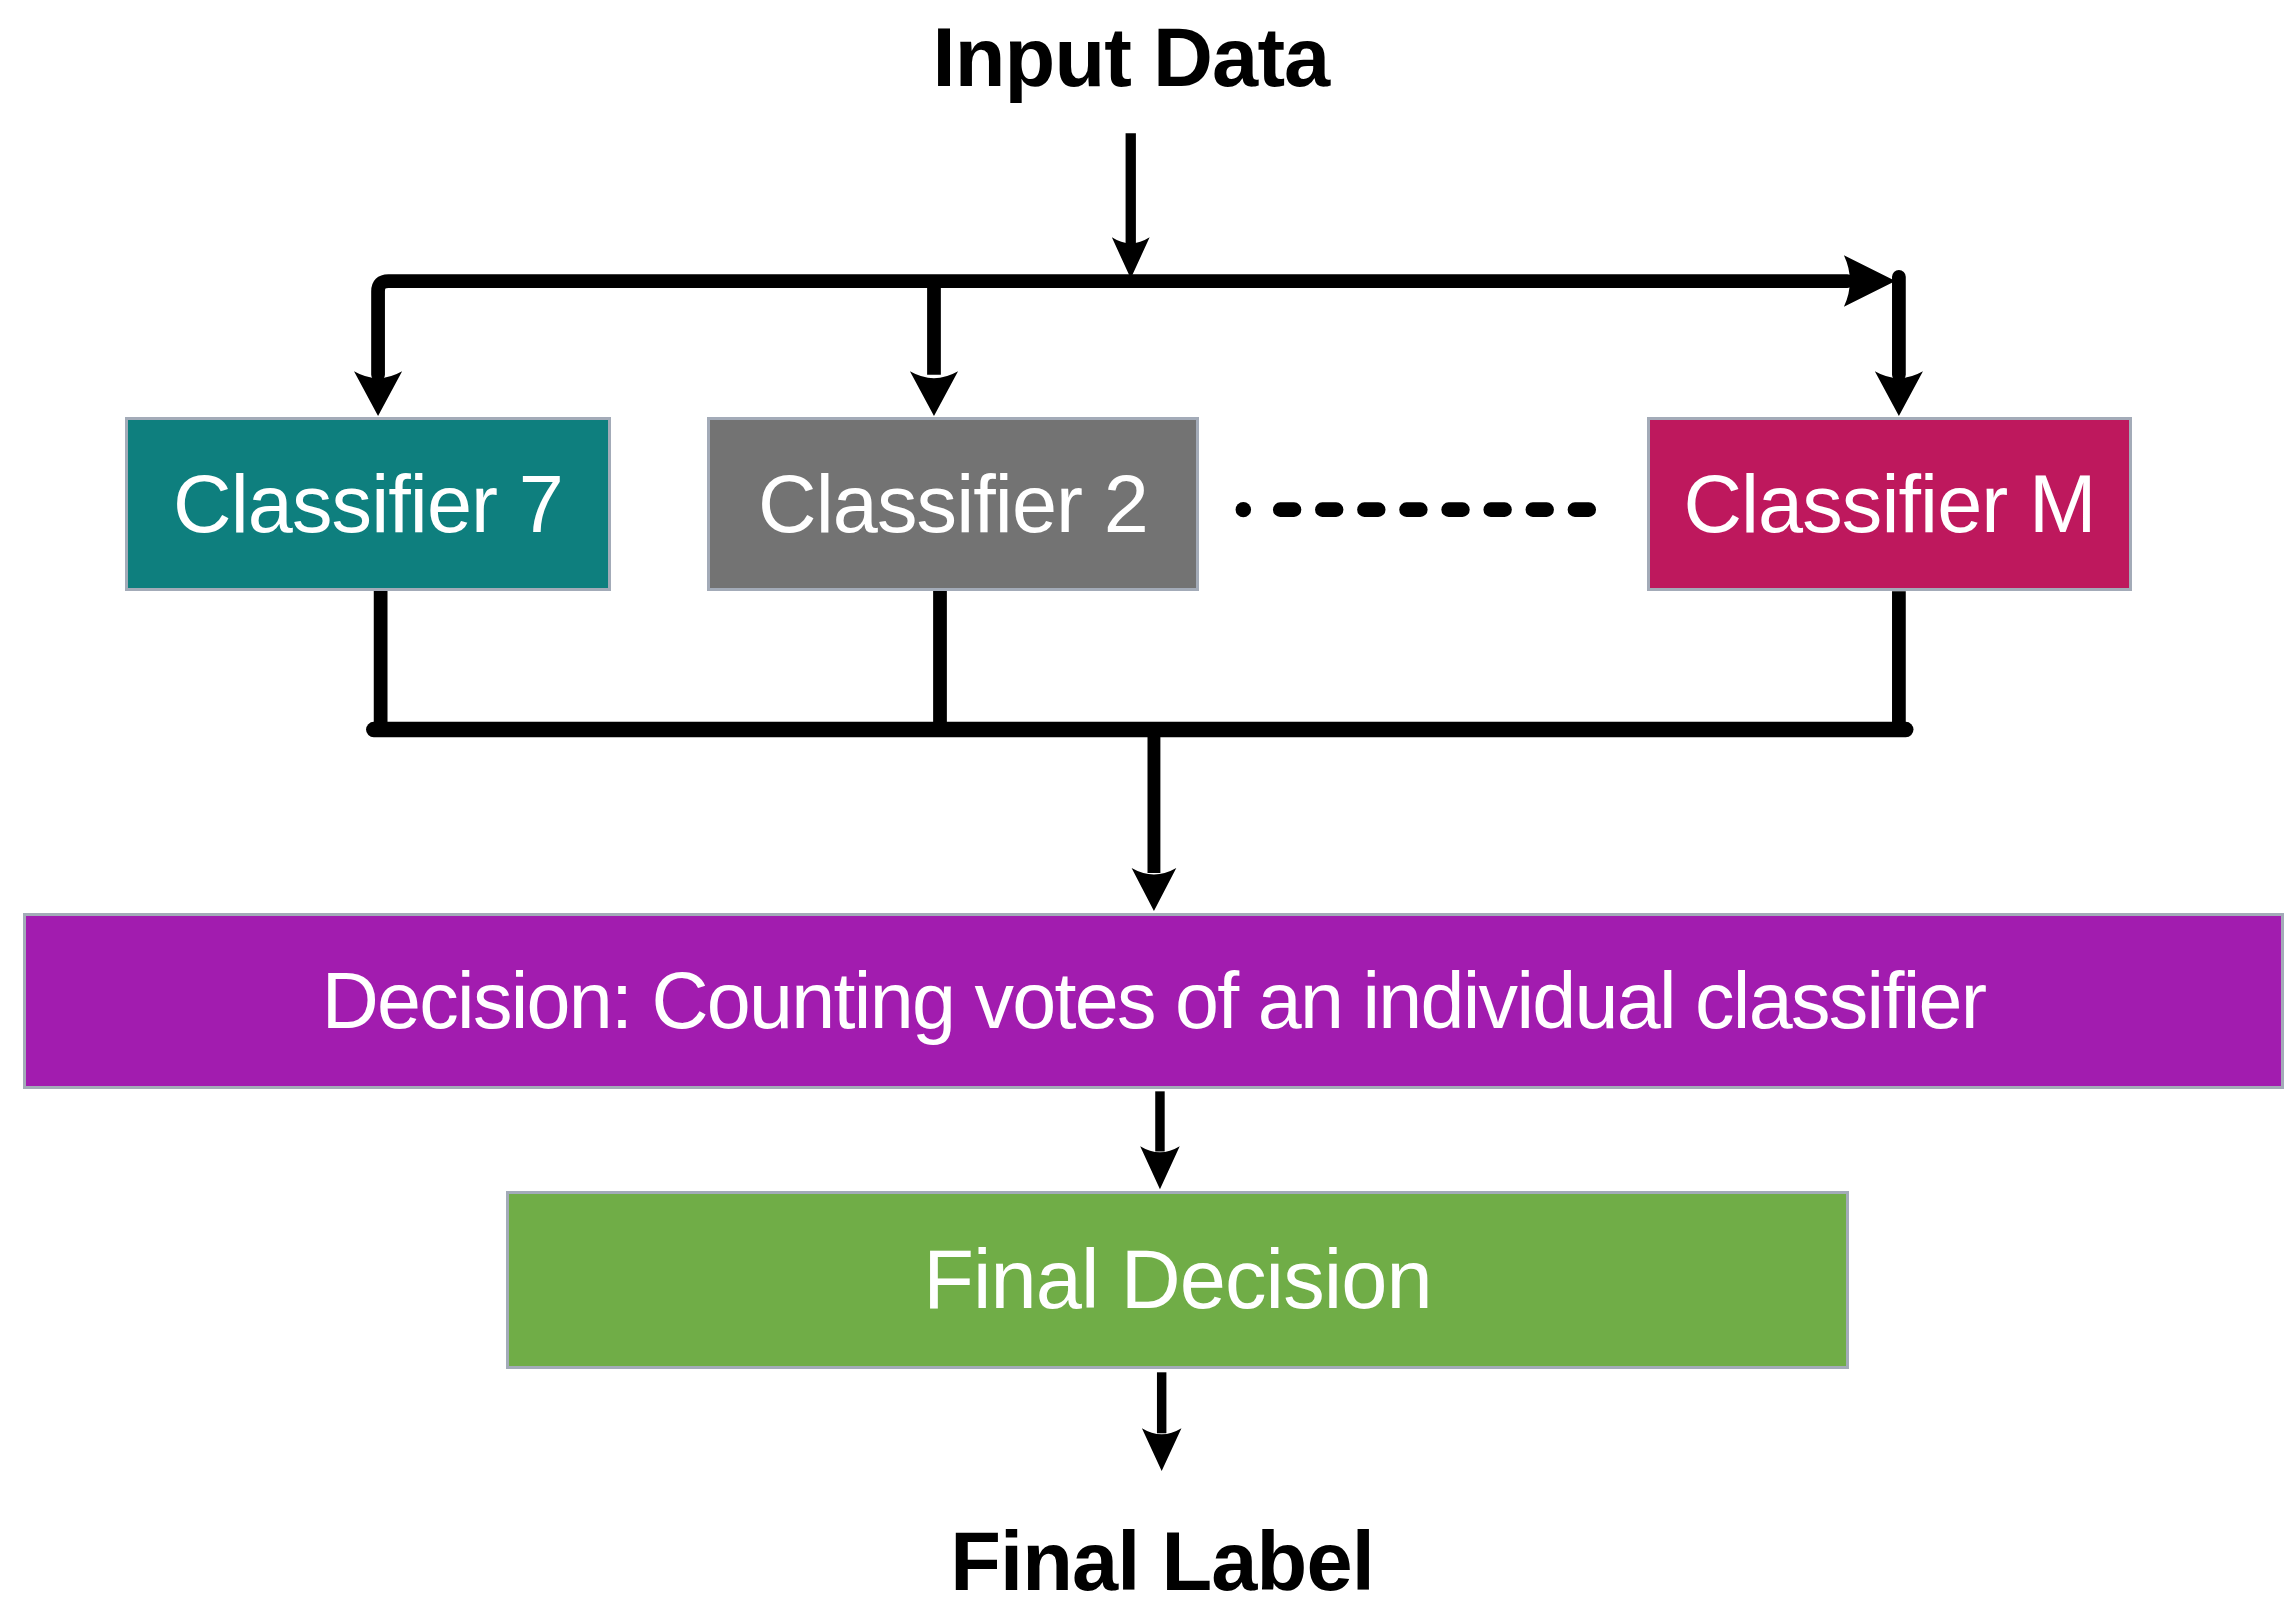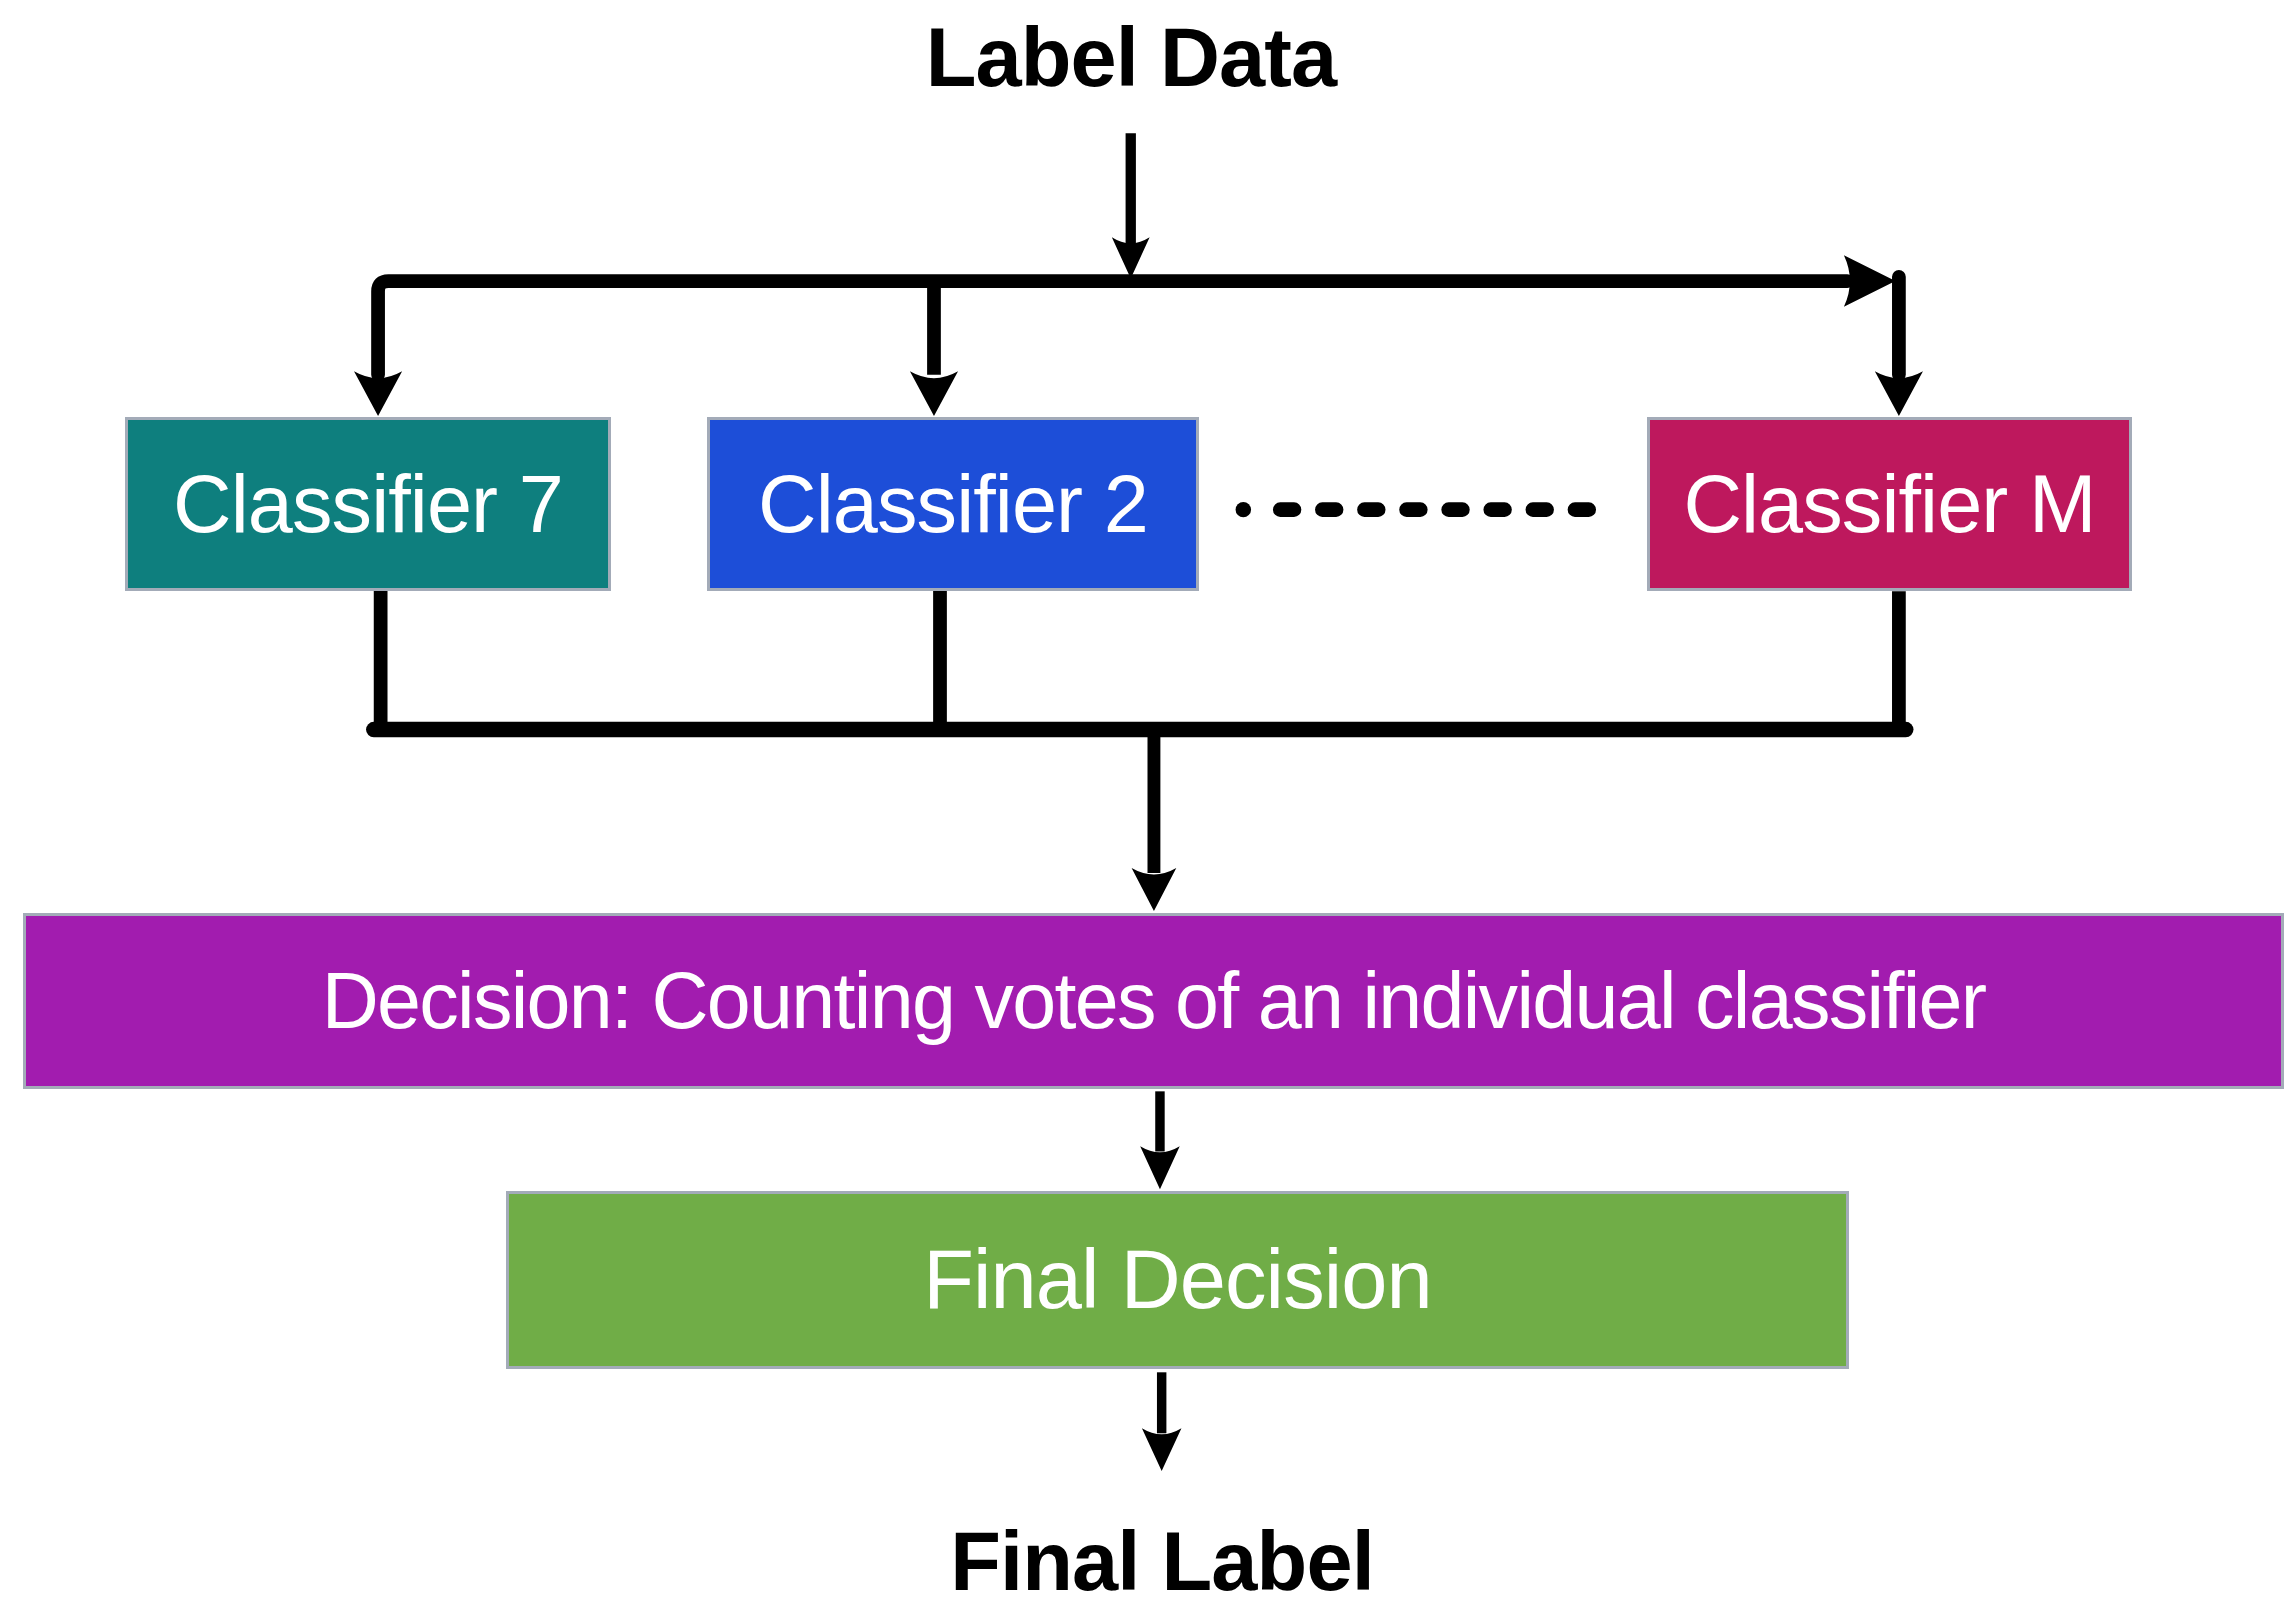--- a/index.html
+++ b/index.html
@@ -85,27 +85,27 @@
       <line x1="1350" y1="1270" x2="1350" y2="1340" stroke-width="11"></line>
       <path class="head" d="M1350 1384 L1327 1334 Q1350 1348 1373 1334 Z"></path>
     </g>
 
     <g>
       <line x1="1352" y1="1597" x2="1352" y2="1668" stroke-width="11"></line>
       <path class="head" d="M1352 1712 L1329 1662 Q1352 1676 1375 1662 Z"></path>
     </g>
   </svg>
 
-  <div class="free-label" style="left:1131px;top:10.3px;">Label Data</div>
+  <div class="free-label" style="left:1131px;top:10.3px;">Input Data</div>
 
   <div class="node classifier" style="left: 125px; top: 417px; width: 486px; height: 174px; background-color: rgb(14, 127, 126);">
     <span>Classifier 7</span>
   </div>
 
-  <div class="node classifier" style="left: 707px; top: 417px; width: 492px; height: 174px; background-color: #1d4ed8;">
+  <div class="node classifier" style="left: 707px; top: 417px; width: 492px; height: 174px; background-color: #737373;">
     <span>Classifier 2</span>
   </div>
 
   <div class="node classifier" style="left: 1647px; top: 417px; width: 485px; height: 174px; background-color: #be185d;">
     <span>Classifier M</span>
   </div>
 
   <div class="node decision-bar" style="left: 23px; top: 913px; width: 2261px; height: 176px; background-color: #a21caf;">
     <span>Decision: Counting votes of an individual classifier</span>
   </div>

